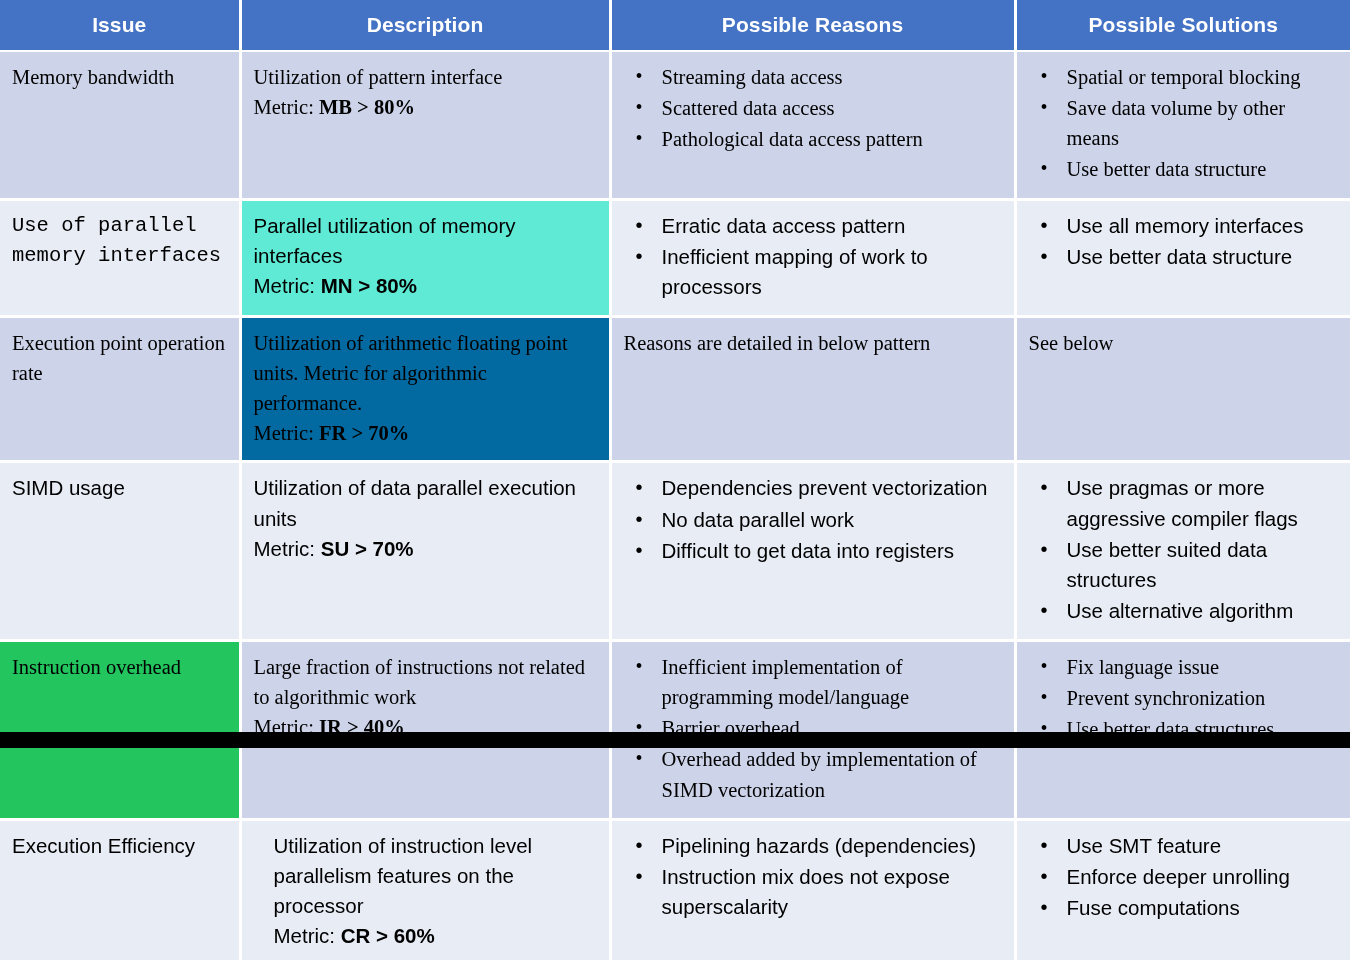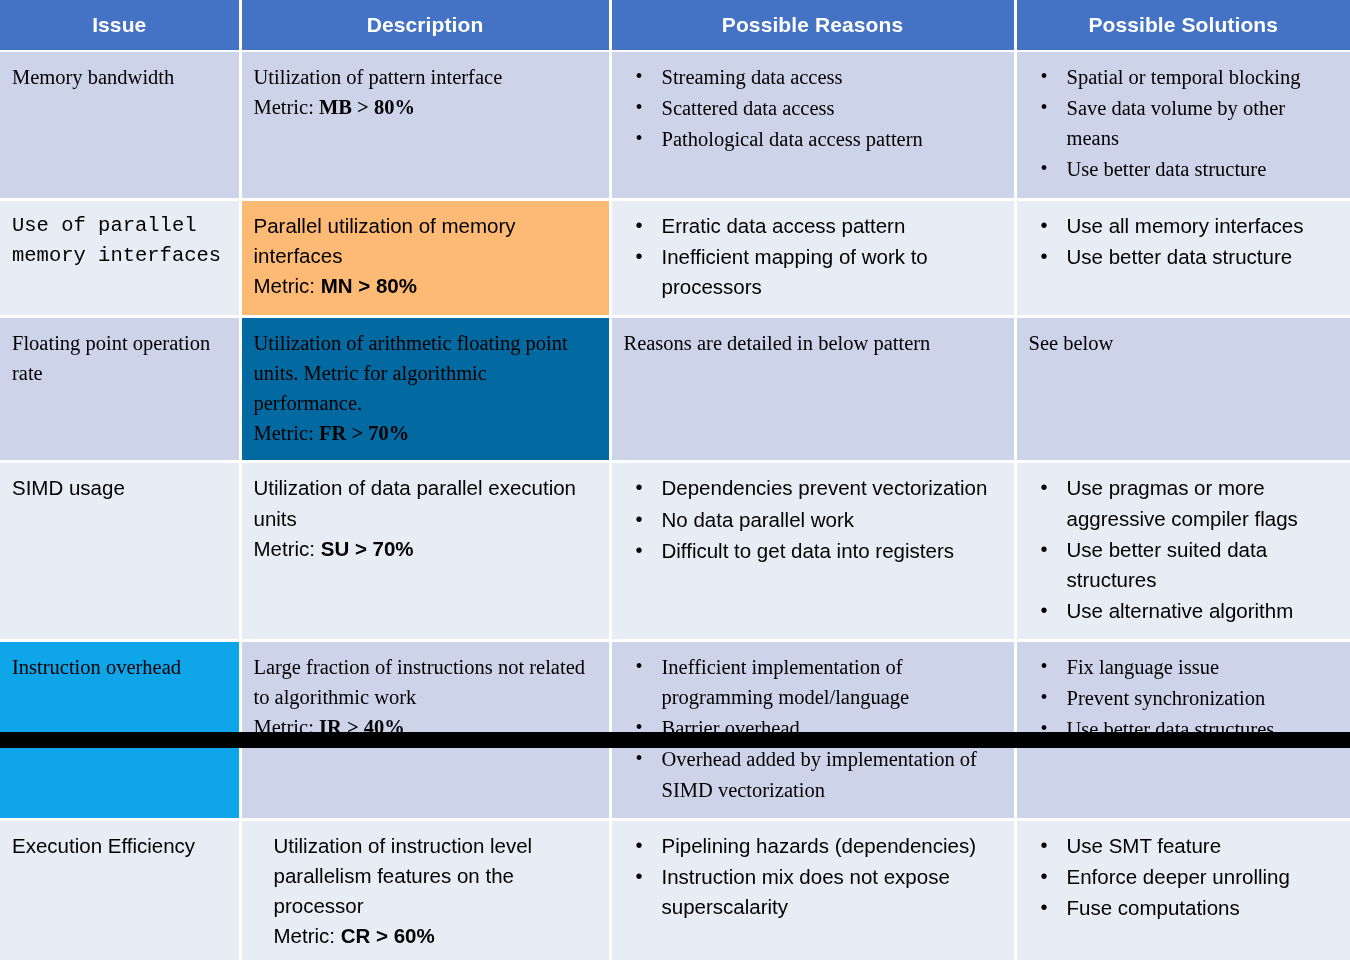--- a/index.html
+++ b/index.html
@@ -135,42 +135,42 @@
               <li><span class="dot">•</span><span>Spatial or temporal blocking</span></li>
               <li><span class="dot">•</span><span>Save data volume by other means</span></li>
               <li><span class="dot">•</span><span>Use better data structure</span></li>
             </ul>
           </td>
         </tr>
         <tr class="tone-light">
           <td style="background: rgb(232, 236, 245); font-family: Liberation Mono, monospace;">
             <span class="cell-text">Use of parallel memory interfaces</span>
           </td>
-          <td style="background: #fdba74;">
+          <td style="background: #5eead4;">
             <span class="cell-text">
               <span class="line"><span>Parallel utilization of memory interfaces</span></span>
               <span class="line metric-line"><span>Metric: </span><b>MN &gt; 80%</b></span>
             </span>
           </td>
           <td style="background: rgb(232, 236, 245);">
             <ul class="bullets">
               <li><span class="dot">•</span><span>Erratic data access pattern</span></li>
               <li><span class="dot">•</span><span>Inefficient mapping of work to processors</span></li>
             </ul>
           </td>
           <td style="background: rgb(232, 236, 245);">
             <ul class="bullets">
               <li><span class="dot">•</span><span>Use all memory interfaces</span></li>
               <li><span class="dot">•</span><span>Use better data structure</span></li>
             </ul>
           </td>
         </tr>
         <tr class="tone-dark">
           <td style="background: rgb(205, 212, 233);">
-            <span class="cell-text">Floating point operation rate</span>
+            <span class="cell-text">Execution point operation rate</span>
           </td>
           <td style="background: #0369a1;">
             <span class="cell-text">
               <span class="line"><span>Utilization of arithmetic floating point units. Metric for algorithmic performance.</span></span>
               <span class="line metric-line"><span>Metric: </span><b>FR &gt; 70%</b></span>
             </span>
           </td>
           <td style="background: rgb(205, 212, 233);">
             <span class="cell-text">Reasons are detailed in below pattern</span>
           </td>
@@ -197,21 +197,21 @@
           </td>
           <td style="background: rgb(232, 236, 245);">
             <ul class="bullets">
               <li><span class="dot">•</span><span>Use pragmas or more aggressive compiler flags</span></li>
               <li><span class="dot">•</span><span>Use better suited data structures</span></li>
               <li><span class="dot">•</span><span>Use alternative algorithm</span></li>
             </ul>
           </td>
         </tr>
         <tr class="tone-dark">
-          <td style="background: #0ea5e9;">
+          <td style="background: #22c55e;">
             <span class="cell-text">Instruction overhead</span>
           </td>
           <td style="background: rgb(205, 212, 233);">
             <span class="cell-text">
               <span class="line"><span>Large fraction of instructions not related to algorithmic work</span></span>
               <span class="line metric-line"><span>Metric: </span><b>IR &gt; 40%</b></span>
             </span>
           </td>
           <td style="background: rgb(205, 212, 233);">
             <ul class="bullets">

